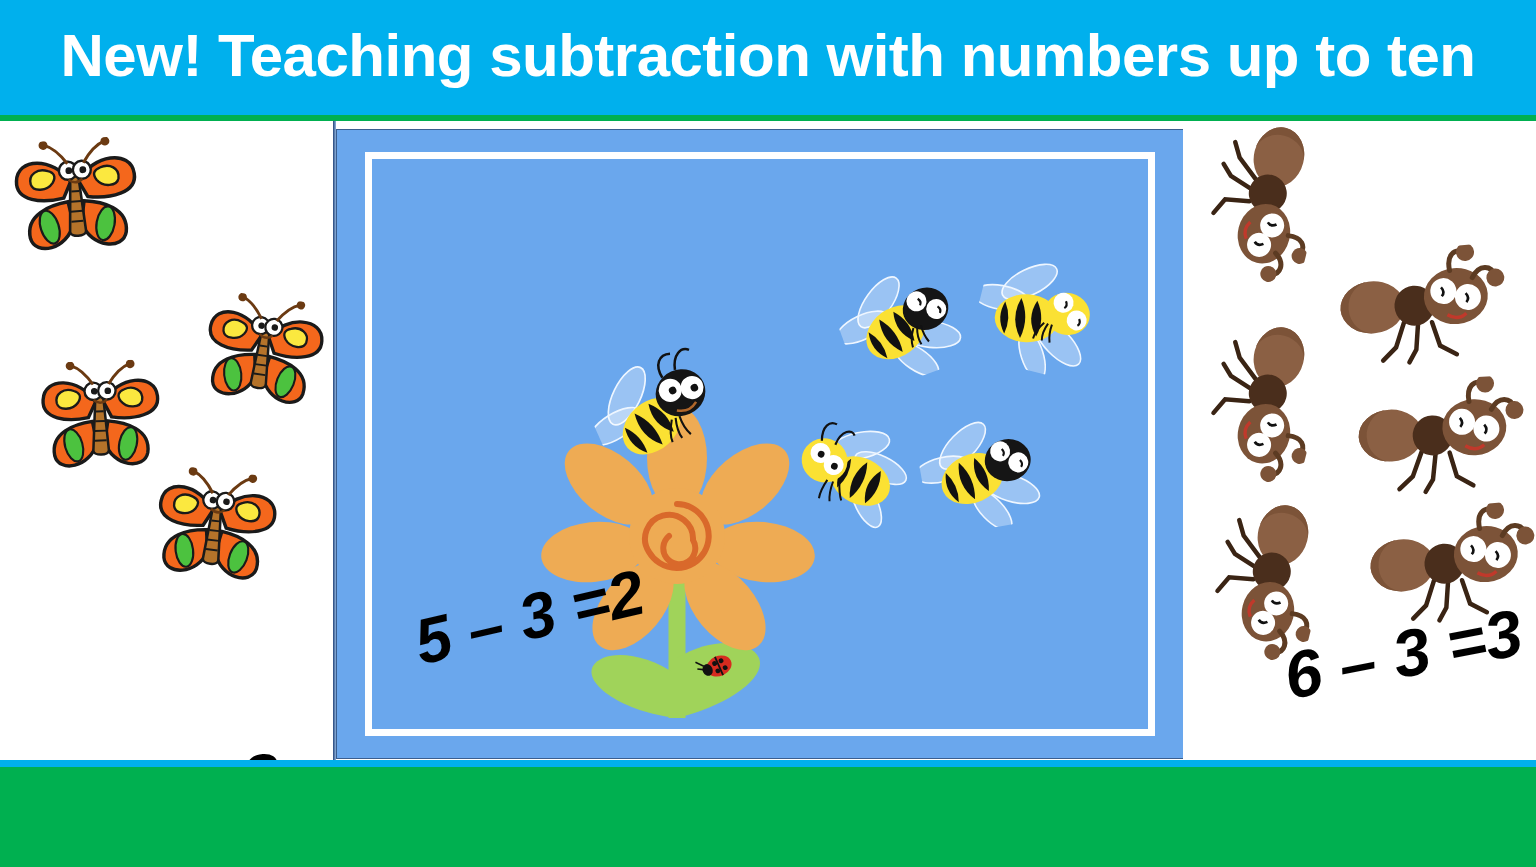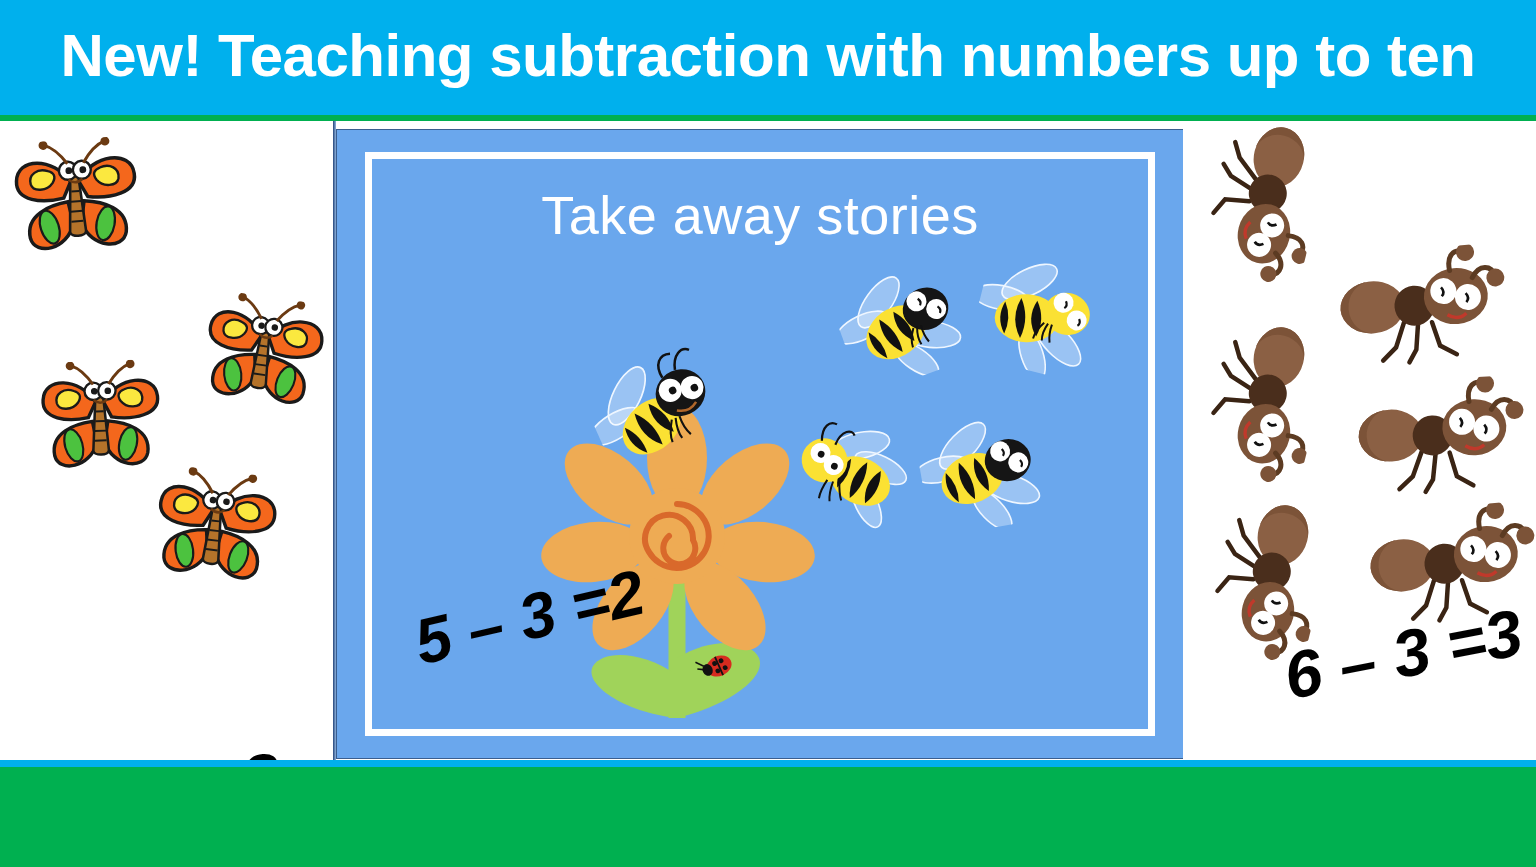--- a/index.html
+++ b/index.html
@@ -238,21 +238,20 @@
     </div>
 
     <div class="equation" id="eq-butterflies">4 – 1 =3</div>
   </div>
 
   <div id="left-divider"></div>
 
   <div id="slide">
     <div id="slide-inner-border"></div>
 
-    <div id="slide-title">Take away stories</div>
 
     <div id="flower">
       <svg width="280" height="330" viewBox="0 0 280 330">
         <path d="M140 160 L140 318" stroke="#a0d35a" stroke-width="17" fill="none"></path>
         <path d="M140 275 C104 250, 66 250, 56 266 C46 284, 86 312, 140 318 Z" fill="#a0d35a"></path>
         <path d="M140 258 C176 236, 214 240, 222 258 C230 278, 190 306, 140 318 Z" fill="#a0d35a"></path>
         <g fill="#eeab54">
           <ellipse cx="140" cy="58" rx="30" ry="52"></ellipse>
           <ellipse cx="208" cy="84" rx="30" ry="52" transform="rotate(50 208 84)"></ellipse>
           <ellipse cx="226" cy="152" rx="30" ry="52" transform="rotate(96 226 152)"></ellipse>

